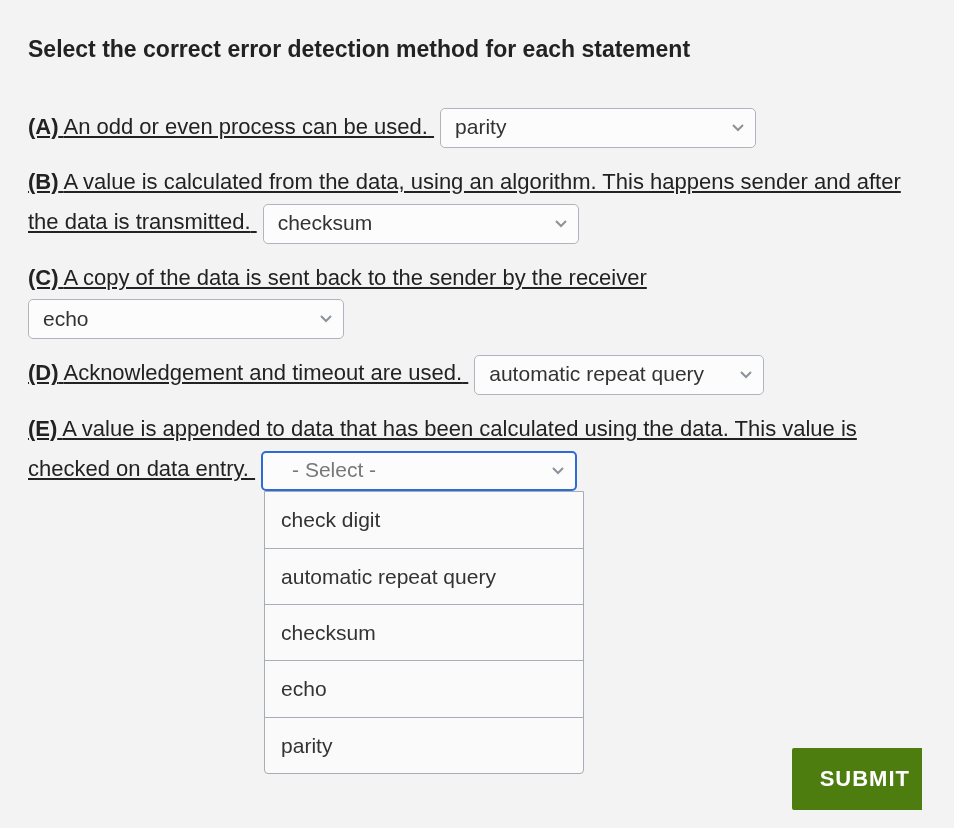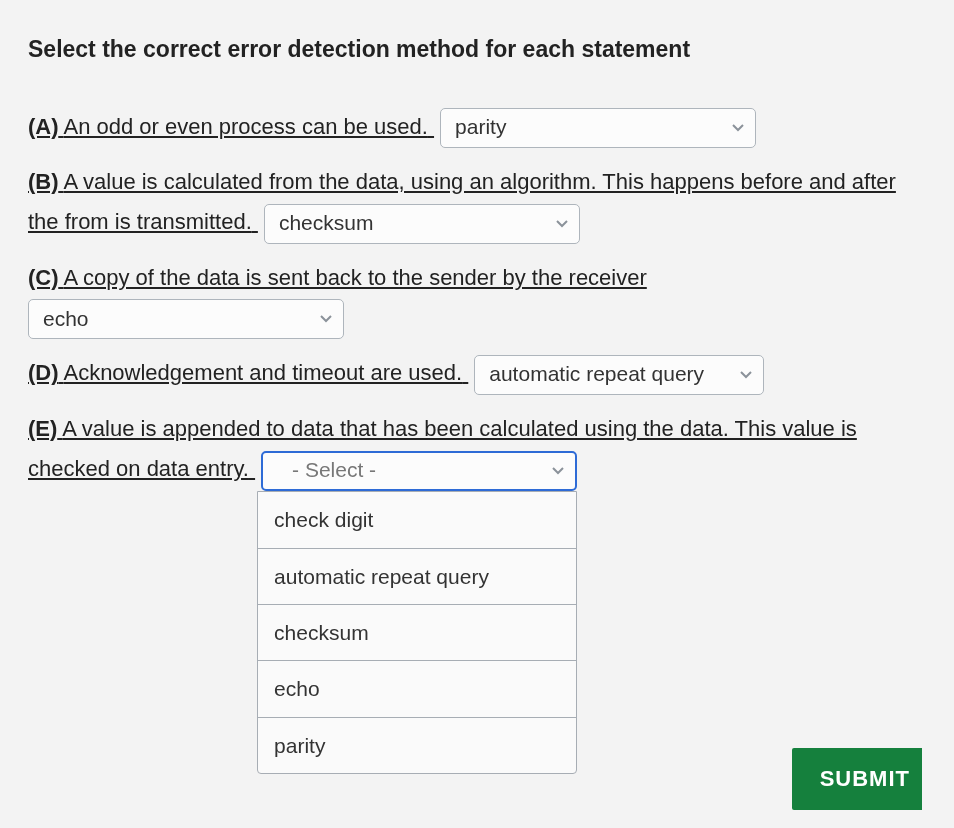--- a/index.html
+++ b/index.html
@@ -57,41 +57,41 @@
     color: #777;
     padding-left: 29px;
   }
   .open-wrap {
     display: inline-block;
     vertical-align: top;
     position: relative;
   }
   .options {
     position: absolute;
-    left: 2px;
+    left: 9px;
     top: 42px;
     width: 320px;
     border: 1px solid #a7adb4;
     border-radius: 0 0 4px 4px;
     background: #fafafa;
   }
   .options .opt {
     padding: 14px 16px;
     border-bottom: 1px solid #a7adb4;
     font-size: 21px;
     color: #333;
     cursor: pointer;
     line-height: 1.3;
   }
   .options .opt:last-child { border-bottom: none; }
   .submit {
     position: absolute;
     right: 0;
     bottom: 18px;
-    background: #15803d;
+    background: #4d7c0f;
     color: #fff;
     font-weight: bold;
     font-size: 22px;
     letter-spacing: 1px;
     padding: 18px 12px 18px 28px;
     border-radius: 2px 0 0 2px;
     cursor: pointer;
     font-family: Arial, sans-serif;
     text-align: center;
   }
@@ -117,21 +117,21 @@
       <span class="chev">
         <svg width="14" height="14" viewBox="0 0 14 14">
               <path d="M2 4l5 5 5-5" fill="none" stroke="#8b929a" stroke-width="2"></path>
             </svg>
       </span>
     </span>
   </div>
 
   <div class="q">
     <span class="label">(B)</span>
-    <span>A value is calculated from the data, using an  algorithm. This happens before and after the from  is transmitted.</span>
+    <span>A value is calculated from the data, using an  algorithm. This happens sender and after the data  is transmitted.</span>
     <span class="dd" style="width:316px">
       <span class="txt">checksum</span>
       <span class="chev">
         <svg width="14" height="14" viewBox="0 0 14 14">
               <path d="M2 4l5 5 5-5" fill="none" stroke="#8b929a" stroke-width="2"></path>
             </svg>
       </span>
     </span>
   </div>
 

